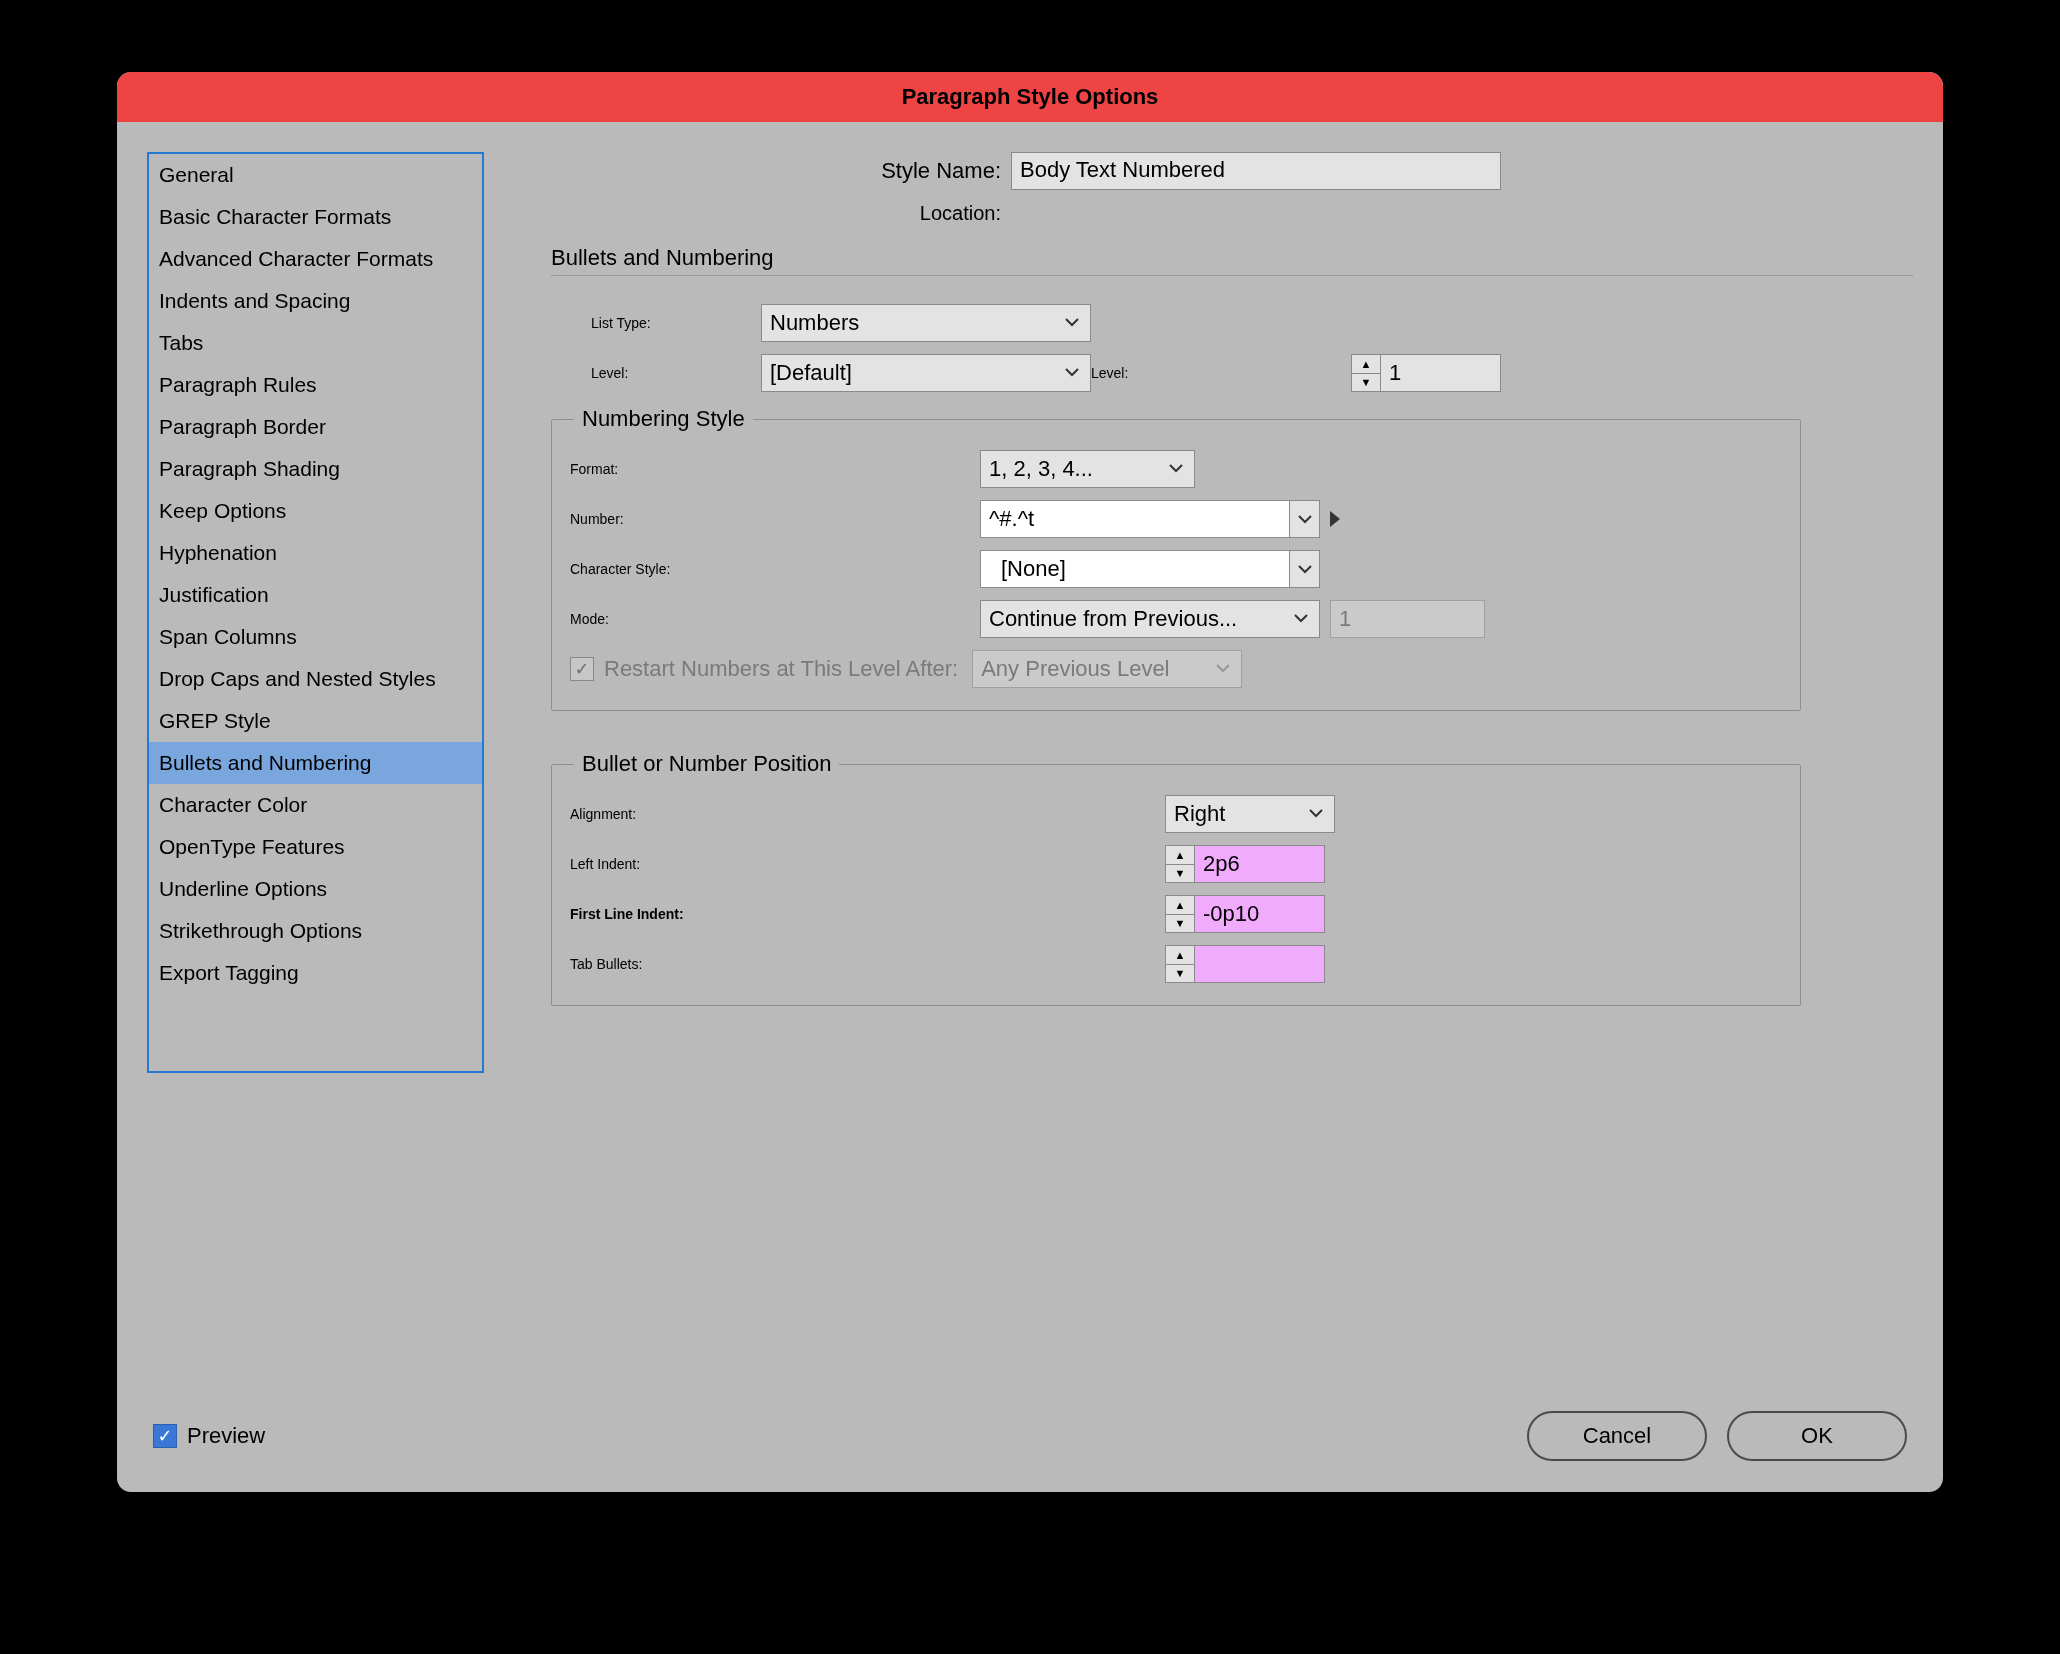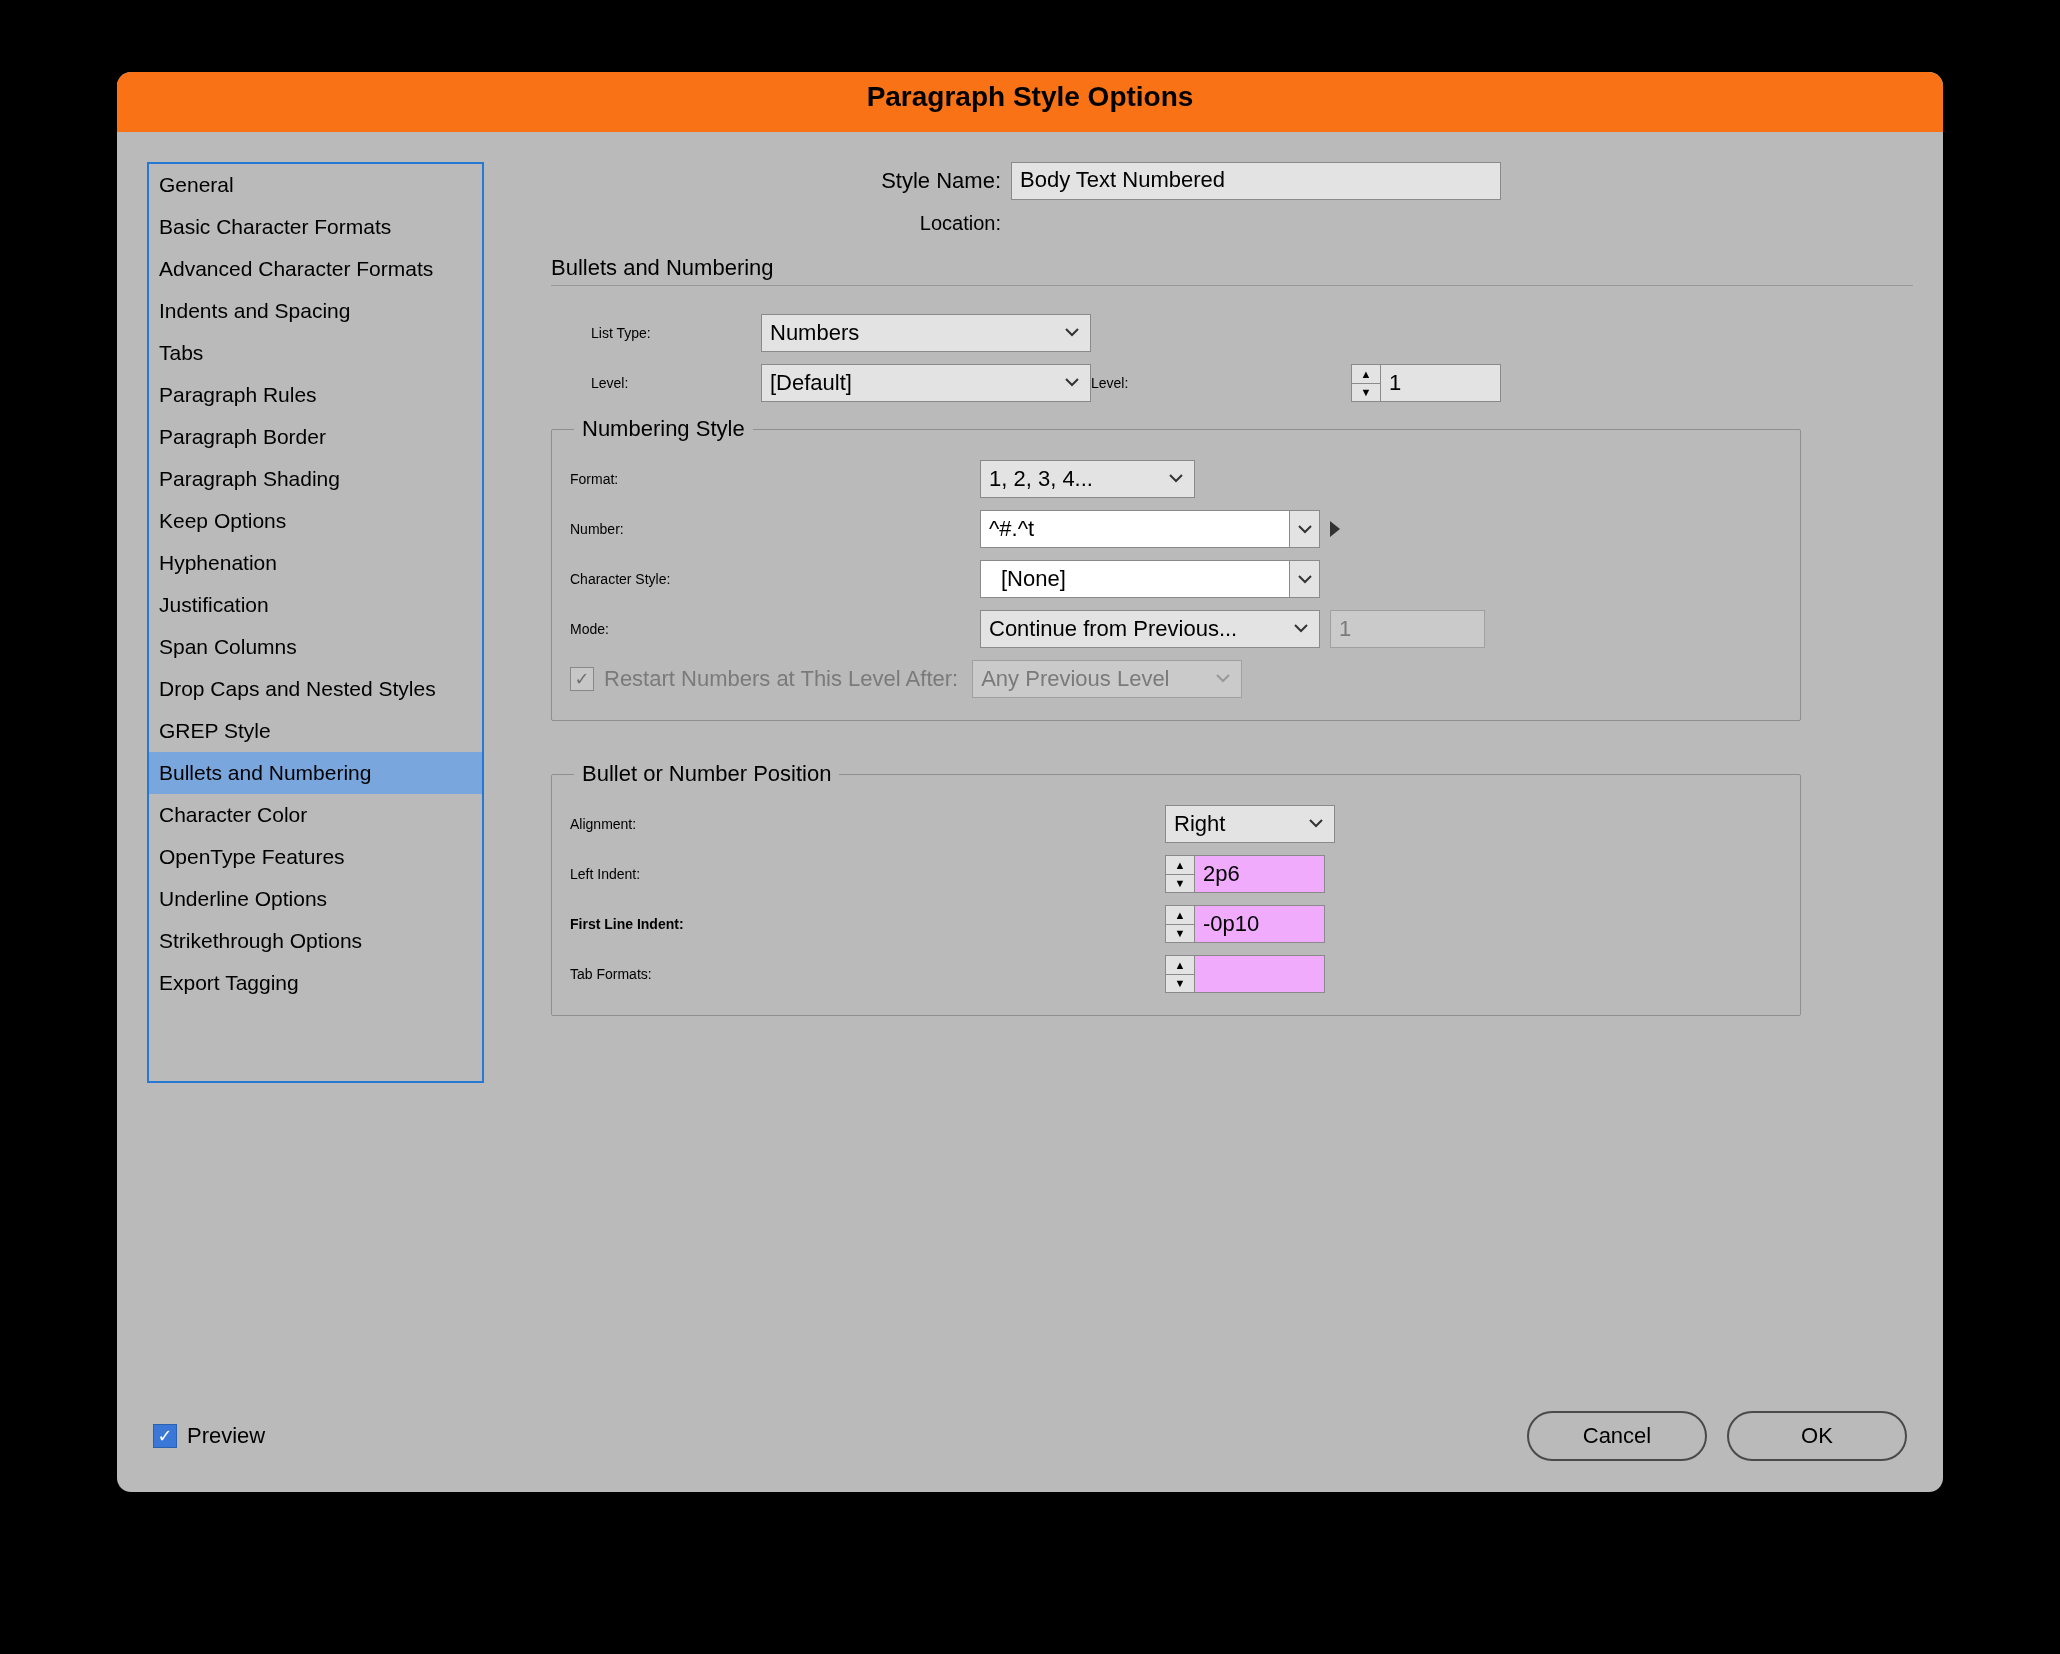--- a/index.html
+++ b/index.html
@@ -18,26 +18,26 @@
     left: 117px;
     top: 72px;
     width: 1826px;
     height: 1420px;
     background: #bababa;
     border-radius: 14px;
     box-shadow: 0 12px 40px rgba(0,0,0,0.6);
     overflow: hidden;
   }
   .titlebar {
-    height: 60px;
-    background: #f97316;
+    height: 50px;
+    background: #ef4444;
     text-align: center;
     line-height: 50px;
     font-weight: 600;
-    font-size: 28px;
+    font-size: 22px;
     border-top-left-radius: 14px;
     border-top-right-radius: 14px;
   }
   .body {
     display: flex;
     height: calc(100% - 50px - 90px);
     padding: 30px 30px 0 30px;
     gap: 22px;
   }
   .sidebar {
@@ -372,21 +372,21 @@
         <div class="form-row">
           <div class="flabel" style="width:595px;font-weight:bold;">First Line Indent:</div>
           <div class="stepper">
             <div>▲</div>
             <div>▼</div>
           </div>
           <div class="num-input" style="width:130px;">-0p10</div>
         </div>
 
         <div class="form-row" style="margin-bottom:0;">
-          <div class="flabel" style="width:595px;">Tab Formats:</div>
+          <div class="flabel" style="width:595px;">Tab Bullets:</div>
           <div class="stepper">
             <div>▲</div>
             <div>▼</div>
           </div>
           <div class="num-input" style="width:130px;"></div>
         </div>
       </fieldset>
 
     </div>
   </div>

